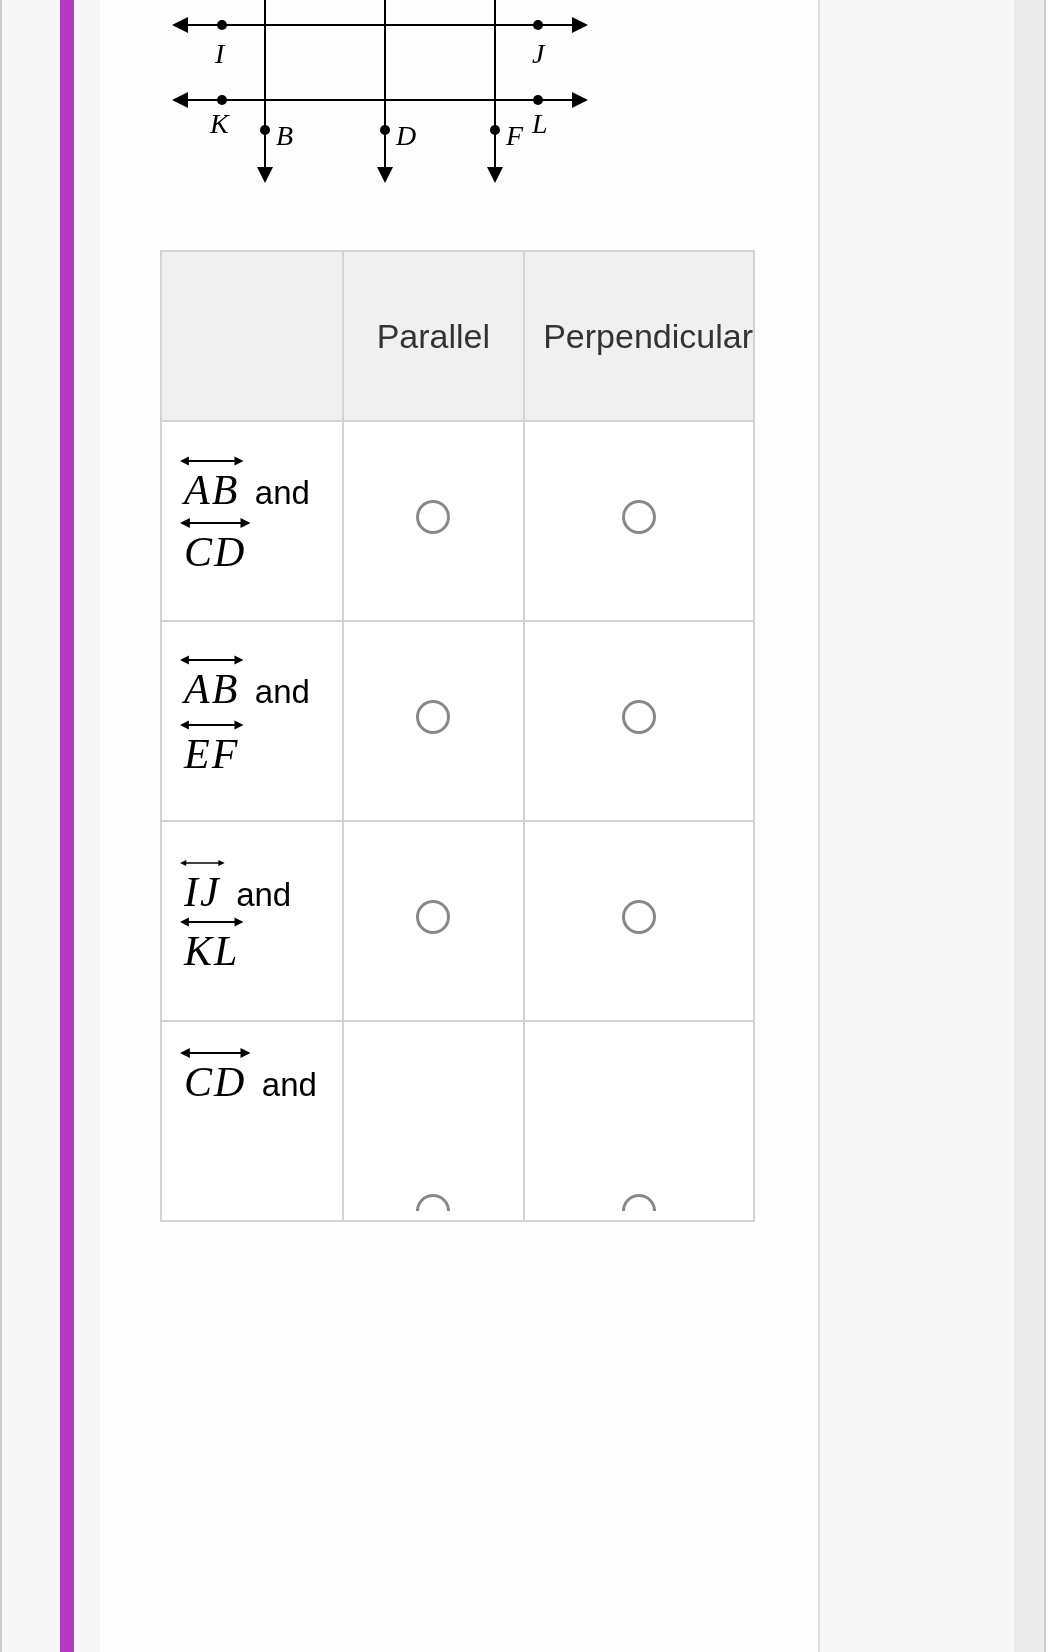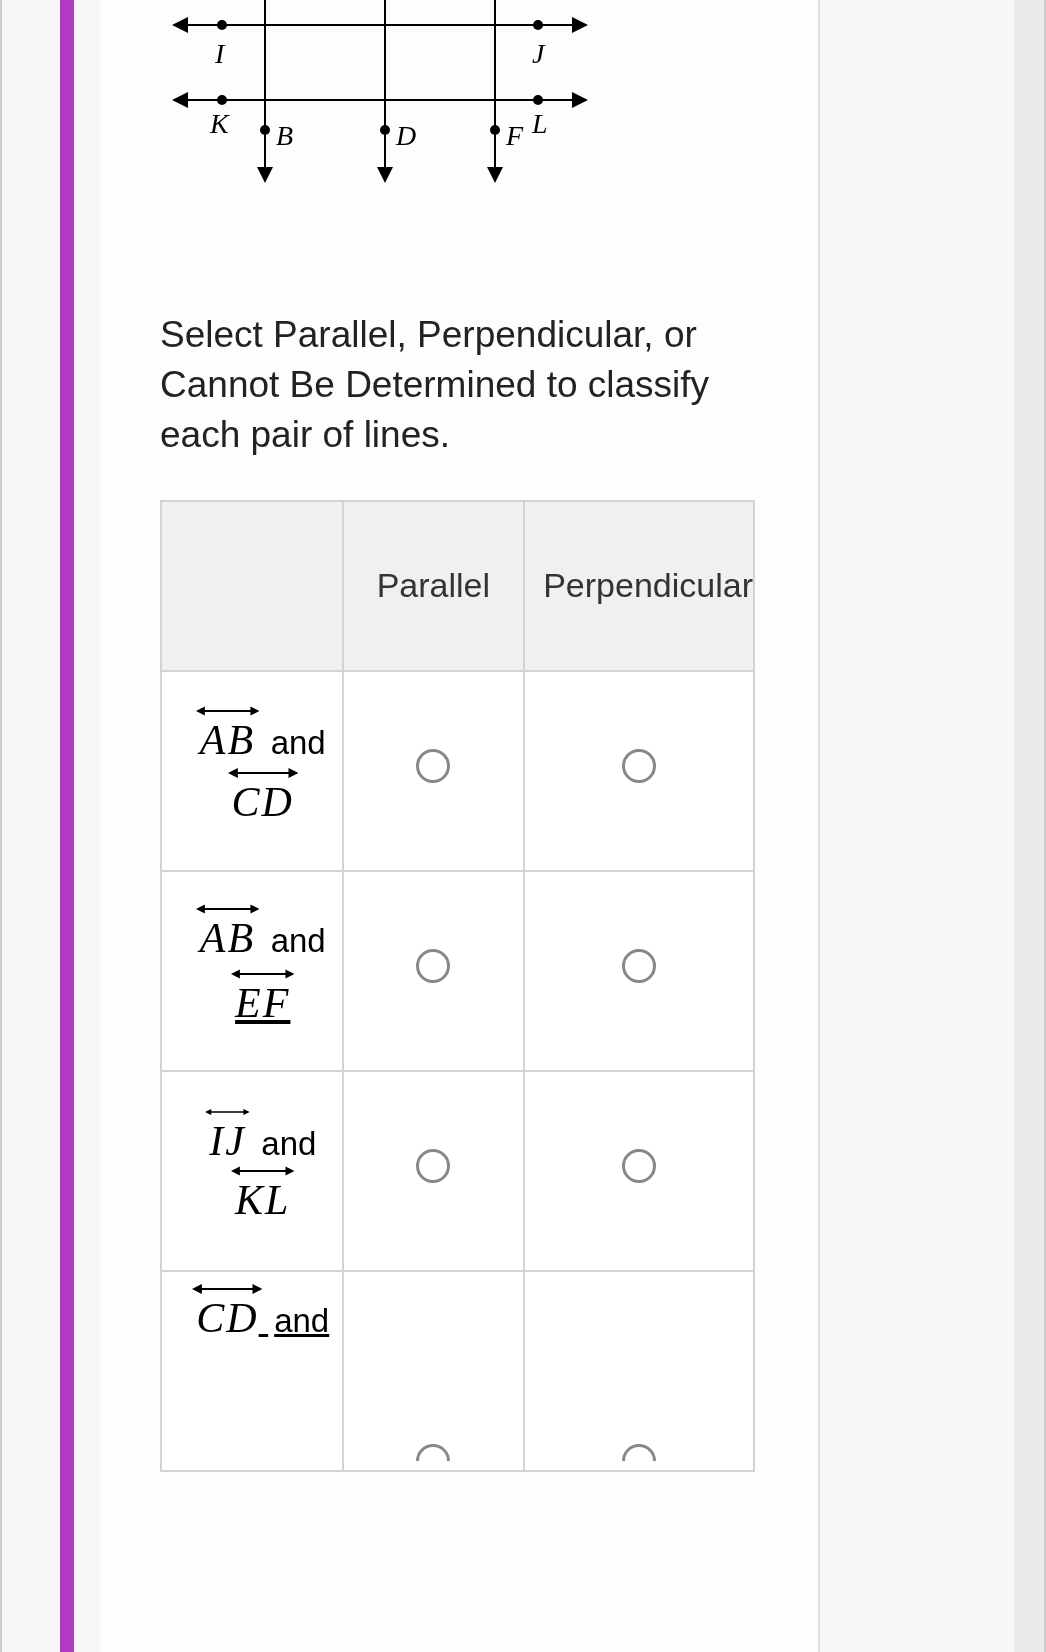--- a/index.html
+++ b/index.html
@@ -70,21 +70,21 @@
     vertical-align: middle;
   }
   .table td {
     border: 2px solid #d3d3d3;
     height: 200px;
     text-align: center;
     vertical-align: middle;
     font-size: 38px;
   }
   .table td.label-cell {
-    text-align: center;
+    text-align: left;
     padding-left: 22px;
     width: 215px;
     font-family: "Times New Roman", serif;
   }
   .line-label {
     display: inline-block;
     position: relative;
     font-style: italic;
     font-size: 42px;
     letter-spacing: 2px;
@@ -168,21 +168,20 @@
     </svg>
     <span class="diagram-label" style="left:55px; top:38px;">I</span>
     <span class="diagram-label" style="left:372px; top:38px;">J</span>
     <span class="diagram-label" style="left:50px; top:108px;">K</span>
     <span class="diagram-label" style="left:372px; top:108px;">L</span>
     <span class="diagram-label" style="left:116px; top:120px;">B</span>
     <span class="diagram-label" style="left:236px; top:120px;">D</span>
     <span class="diagram-label" style="left:346px; top:120px;">F</span>
   </div>
 
-  <p class="prompt">Select Parallel, Perpendicular, or Cannot Be Determined to classify each pair of lines.</p>
 
   <table class="table">
     <thead>
       <tr>
         <th class="th-empty"></th>
         <th class="col-par">Parallel</th>
         <th class="col-perp" style="text-align:left; padding-left:18px;">Perpendicular</th>
       </tr>
     </thead>
     <tbody>
@@ -221,21 +220,21 @@
             <span class="arrow-over">
                 <svg viewBox="0 0 100 14">
                   <line x1="6" y1="7" x2="94" y2="7" stroke="#000" stroke-width="3"></line>
                   <path d="M0 7 L14 0 L14 14 Z" fill="#000"></path>
                   <path d="M100 7 L86 0 L86 14 Z" fill="#000"></path>
                 </svg>
               </span>
             <span>AB</span>
           </span>
           <span class="and-txt">and</span><br>
-          <span class="line-label" style="margin-top:17px;text-decoration:underline;">
+          <span class="line-label" style="margin-top:17px;">
             <span class="arrow-over">
                 <svg viewBox="0 0 100 14">
                   <line x1="6" y1="7" x2="94" y2="7" stroke="#000" stroke-width="3"></line>
                   <path d="M0 7 L14 0 L14 14 Z" fill="#000"></path>
                   <path d="M100 7 L86 0 L86 14 Z" fill="#000"></path>
                 </svg>
               </span>
             <span>EF</span>
           </span>
         </td>
@@ -265,21 +264,21 @@
                 </svg>
               </span>
             <span>KL</span>
           </span>
         </td>
         <td><span class="radio"></span></td>
         <td><span class="radio"></span></td>
       </tr>
 
       <tr style="height:120px;">
-        <td class="label-cell" style="vertical-align:top; padding-top:22px;text-decoration:underline;">
+        <td class="label-cell" style="vertical-align:top; padding-top:36px;">
           <span class="line-label">
             <span class="arrow-over">
                 <svg viewBox="0 0 100 14">
                   <line x1="6" y1="7" x2="94" y2="7" stroke="#000" stroke-width="3"></line>
                   <path d="M0 7 L14 0 L14 14 Z" fill="#000"></path>
                   <path d="M100 7 L86 0 L86 14 Z" fill="#000"></path>
                 </svg>
               </span>
             <span>CD</span>
           </span>

